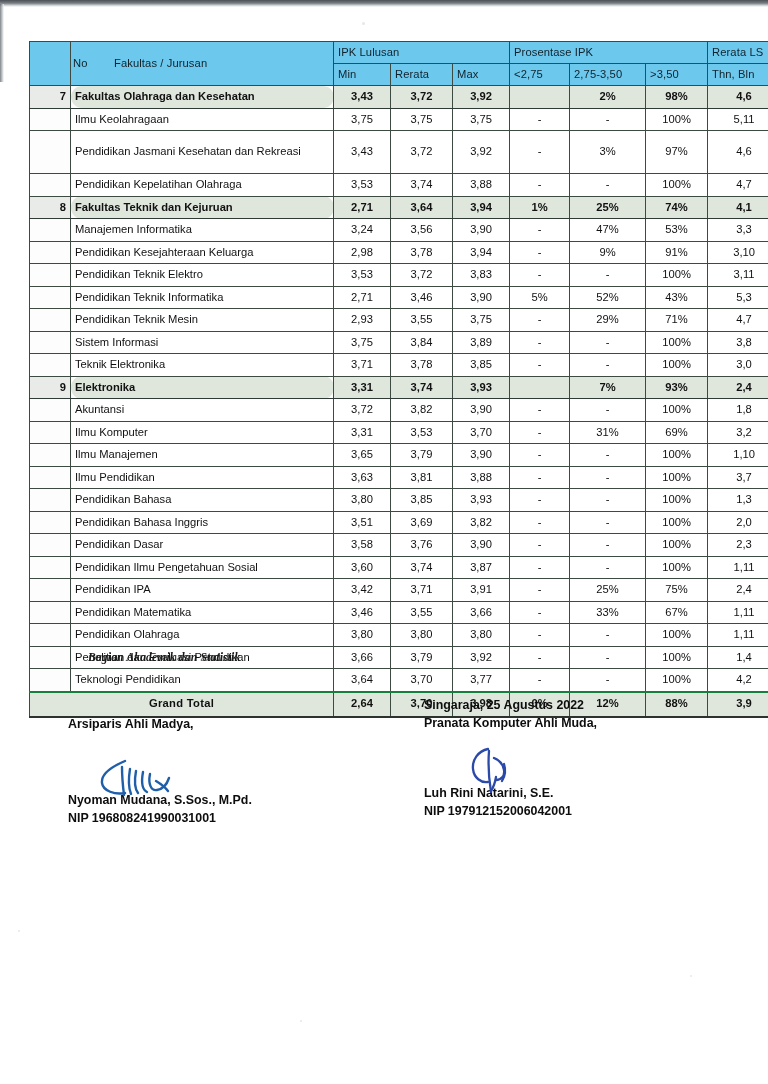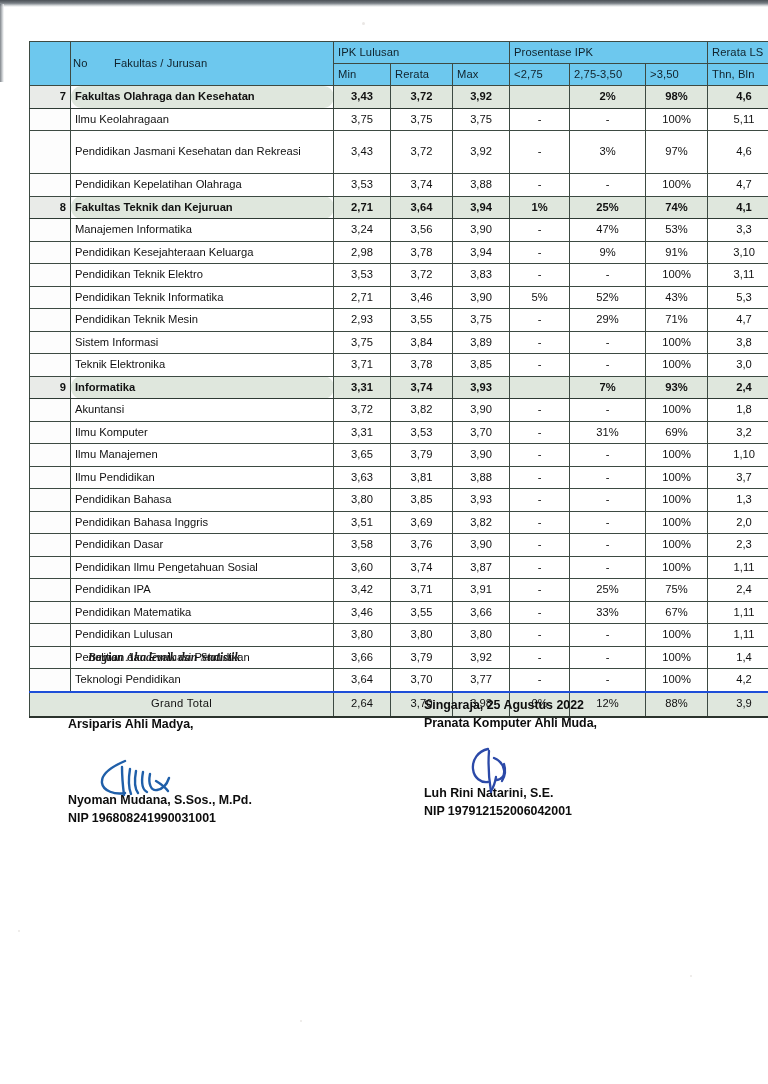--- a/index.html
+++ b/index.html
@@ -89,22 +89,22 @@
     background: #dfe7dd !important;
     font-weight: bold;
     border-top: 1.6px solid #2e3a33;
     border-bottom: 1.6px solid #2e3a33;
   }
   tr.section td.no { background: #e9ebe8 !important; }
 
   
   tr.total td {
     background: #dfe7dd !important;
-    font-weight: normal;
-    border-top: 2px solid #1d4ed8;
+    font-weight: bold;
+    border-top: 2px solid #15803d;
     border-bottom: 2px solid #2b332c;
     height: 23px;
   }
   tr.total td.gt-label {
     text-align: center;
     letter-spacing: .3px;
   }
 
   
   td.no-empty { background: #fdfdfd !important; }
@@ -319,21 +319,21 @@
           <td class="num">3,71</td>
           <td class="num">3,78</td>
           <td class="num">3,85</td>
           <td class="num">-</td>
           <td class="num">-</td>
           <td class="num">100%</td>
           <td class="num">3,0</td>
         </tr>
         <tr class="section">
           <td class="no">9</td>
-          <td class="nm">Informatika</td>
+          <td class="nm">Elektronika</td>
           <td class="num">3,31</td>
           <td class="num">3,74</td>
           <td class="num">3,93</td>
           <td class="num"></td>
           <td class="num">7%</td>
           <td class="num">93%</td>
           <td class="num">2,4</td>
         </tr>
         <tr class="">
           <td class="no no-empty"></td>
@@ -440,21 +440,21 @@
           <td class="num">3,46</td>
           <td class="num">3,55</td>
           <td class="num">3,66</td>
           <td class="num">-</td>
           <td class="num">33%</td>
           <td class="num">67%</td>
           <td class="num">1,11</td>
         </tr>
         <tr class="">
           <td class="no no-empty"></td>
-          <td class="nm">Pendidikan Lulusan</td>
+          <td class="nm">Pendidikan Olahraga</td>
           <td class="num">3,80</td>
           <td class="num">3,80</td>
           <td class="num">3,80</td>
           <td class="num">-</td>
           <td class="num">-</td>
           <td class="num">100%</td>
           <td class="num">1,11</td>
         </tr>
         <tr class="">
           <td class="no no-empty"></td>

